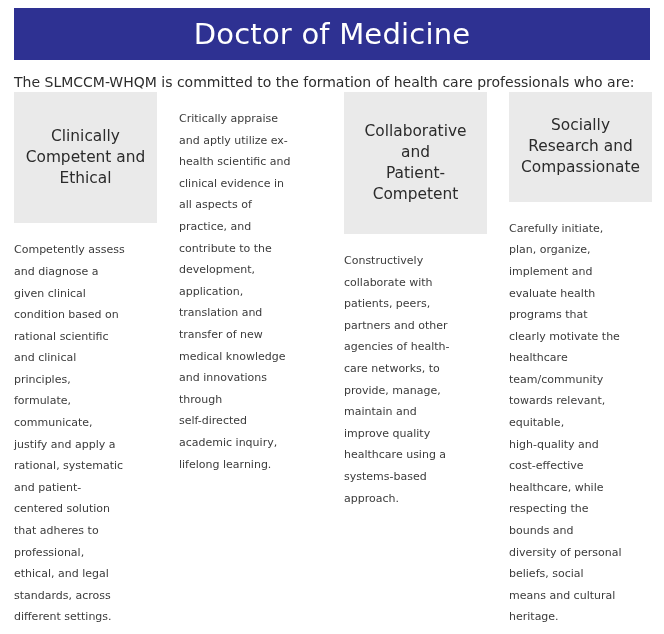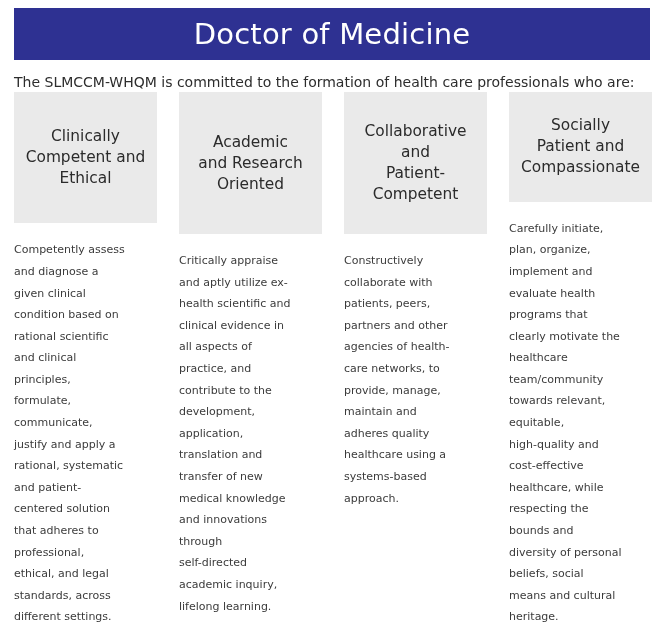--- a/index.html
+++ b/index.html
@@ -132,25 +132,20 @@
 and patient-
 centered solution
 that adheres to
 professional,
 ethical, and legal
 standards, across
 different settings.</div>
     </div>
 
     <div class="column">
-      <div class="column-header">
-        <div class="column-header-text">Academic
-and Research
-Oriented</div>
-      </div>
       <div class="column-body">Critically appraise
 and aptly utilize ex-
 health scientific and
 clinical evidence in
 all aspects of
 practice, and
 contribute to the
 development,
 application,
 translation and
@@ -171,30 +166,30 @@
 Competent</div>
       </div>
       <div class="column-body">Constructively
 collaborate with
 patients, peers,
 partners and other
 agencies of health-
 care networks, to
 provide, manage,
 maintain and
-adheres quality
+improve quality
 healthcare using a
 systems-based
 approach.</div>
     </div>
 
     <div class="column">
       <div class="column-header">
         <div class="column-header-text">Socially
-Patient and
+Research and
 Compassionate</div>
       </div>
       <div class="column-body">Carefully initiate,
 plan, organize,
 implement and
 evaluate health
 programs that
 clearly motivate the
 healthcare
 team/community

